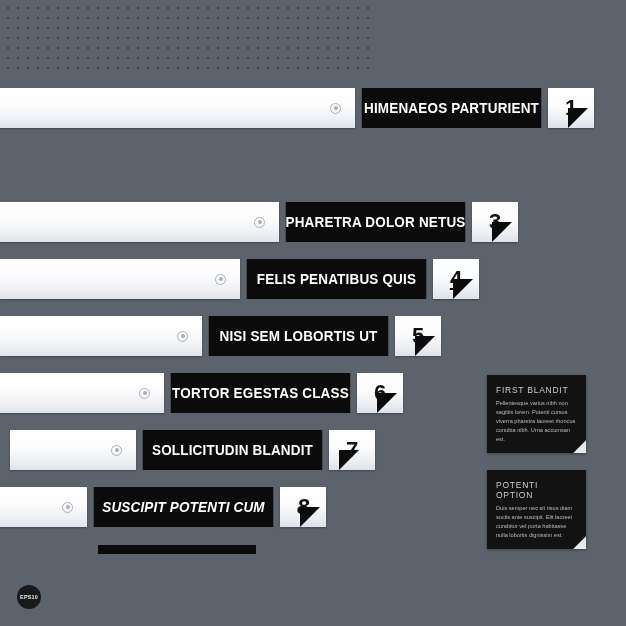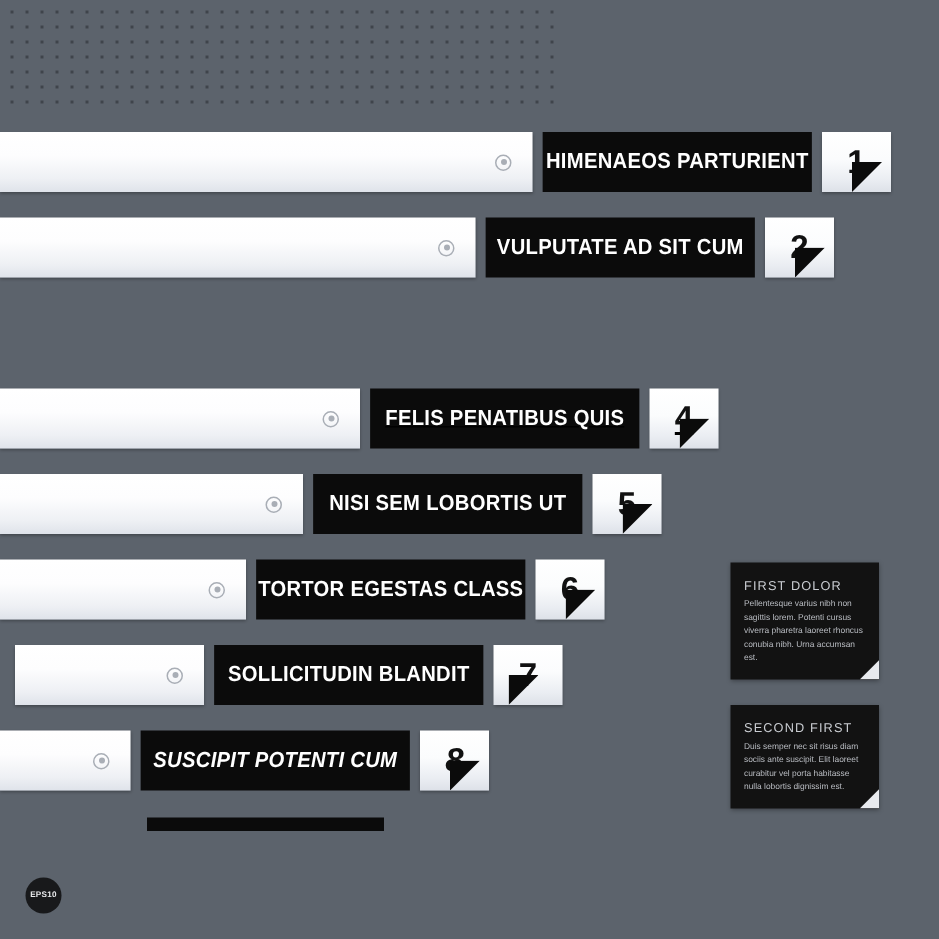--- a/index.html
+++ b/index.html
@@ -163,29 +163,29 @@
     <div class="bar-row" style="top: 88px; width: 568px;">
       <div class="bar-inner">
         <div class="bar-track" style="width: 355px;">
           <span class="bar-dot-icon"></span>
         </div>
         <div class="bar-label" style="width: 167px;">HIMENAEOS PARTURIENT</div>
         <div class="bar-num">1</div>
       </div>
       <span class="bar-fold" style="left: 568px;"></span>
     </div>
-    <div class="bar-row" style="top: 145px; width: 530px;">
-      <div class="bar-inner">
-        <div class="bar-track" style="width: 317px;">
-          <span class="bar-dot-icon"></span>
-        </div>
-        <div class="bar-label" style="width: 167px;">VULPUTATE AD SIT CUM</div>
-        <div class="bar-num">2</div>
-      </div>
-      <span class="bar-fold" style="left: 530px;"></span>
+    <div class="bar-row" style="top: 202px; width: 492px;">
+      <div class="bar-inner">
+        <div class="bar-track" style="width: 279px;">
+          <span class="bar-dot-icon"></span>
+        </div>
+        <div class="bar-label" style="width: 167px;">PHARETRA DOLOR NETUS</div>
+        <div class="bar-num">3</div>
+      </div>
+      <span class="bar-fold" style="left: 492px;"></span>
     </div>
     <div class="bar-row" style="top: 259px; width: 453px; text-decoration: underline;">
       <div class="bar-inner">
         <div class="bar-track" style="width: 240px;">
           <span class="bar-dot-icon"></span>
         </div>
         <div class="bar-label" style="width: 167px;">FELIS PENATIBUS QUIS</div>
         <div class="bar-num">4</div>
       </div>
       <span class="bar-fold" style="left: 453px;"></span>
@@ -228,26 +228,26 @@
         <div class="bar-label" style="width: 167px;">SUSCIPIT POTENTI CUM</div>
         <div class="bar-num">8</div>
       </div>
       <span class="bar-fold" style="left: 300px;"></span>
     </div>
   </div>
 
 <div id="bottom-strip"></div>
 
 <div class="option-card" id="option-card-0" style="top:375px;">
-  <p class="option-title">FIRST DOLOR</p>
+  <p class="option-title">FIRST BLANDIT</p>
   <p class="option-body">Pellentesque varius nibh non sagittis lorem. Potenti cursus viverra pharetra laoreet rhoncus conubia nibh. Urna accumsan est.</p>
   <span class="corner-fold"></span>
 </div>
 
 <div class="option-card" id="option-card-1" style="top:470px;">
-  <p class="option-title">SECOND FIRST</p>
+  <p class="option-title">POTENTI OPTION</p>
   <p class="option-body">Duis semper nec sit risus diam sociis ante suscipit. Elit laoreet curabitur vel porta habitasse nulla lobortis dignissim est.</p>
   <span class="corner-fold"></span>
 </div>
 
 <div id="eps-badge">
   <span>EPS10</span>
 </div>
 
 </body></html>

